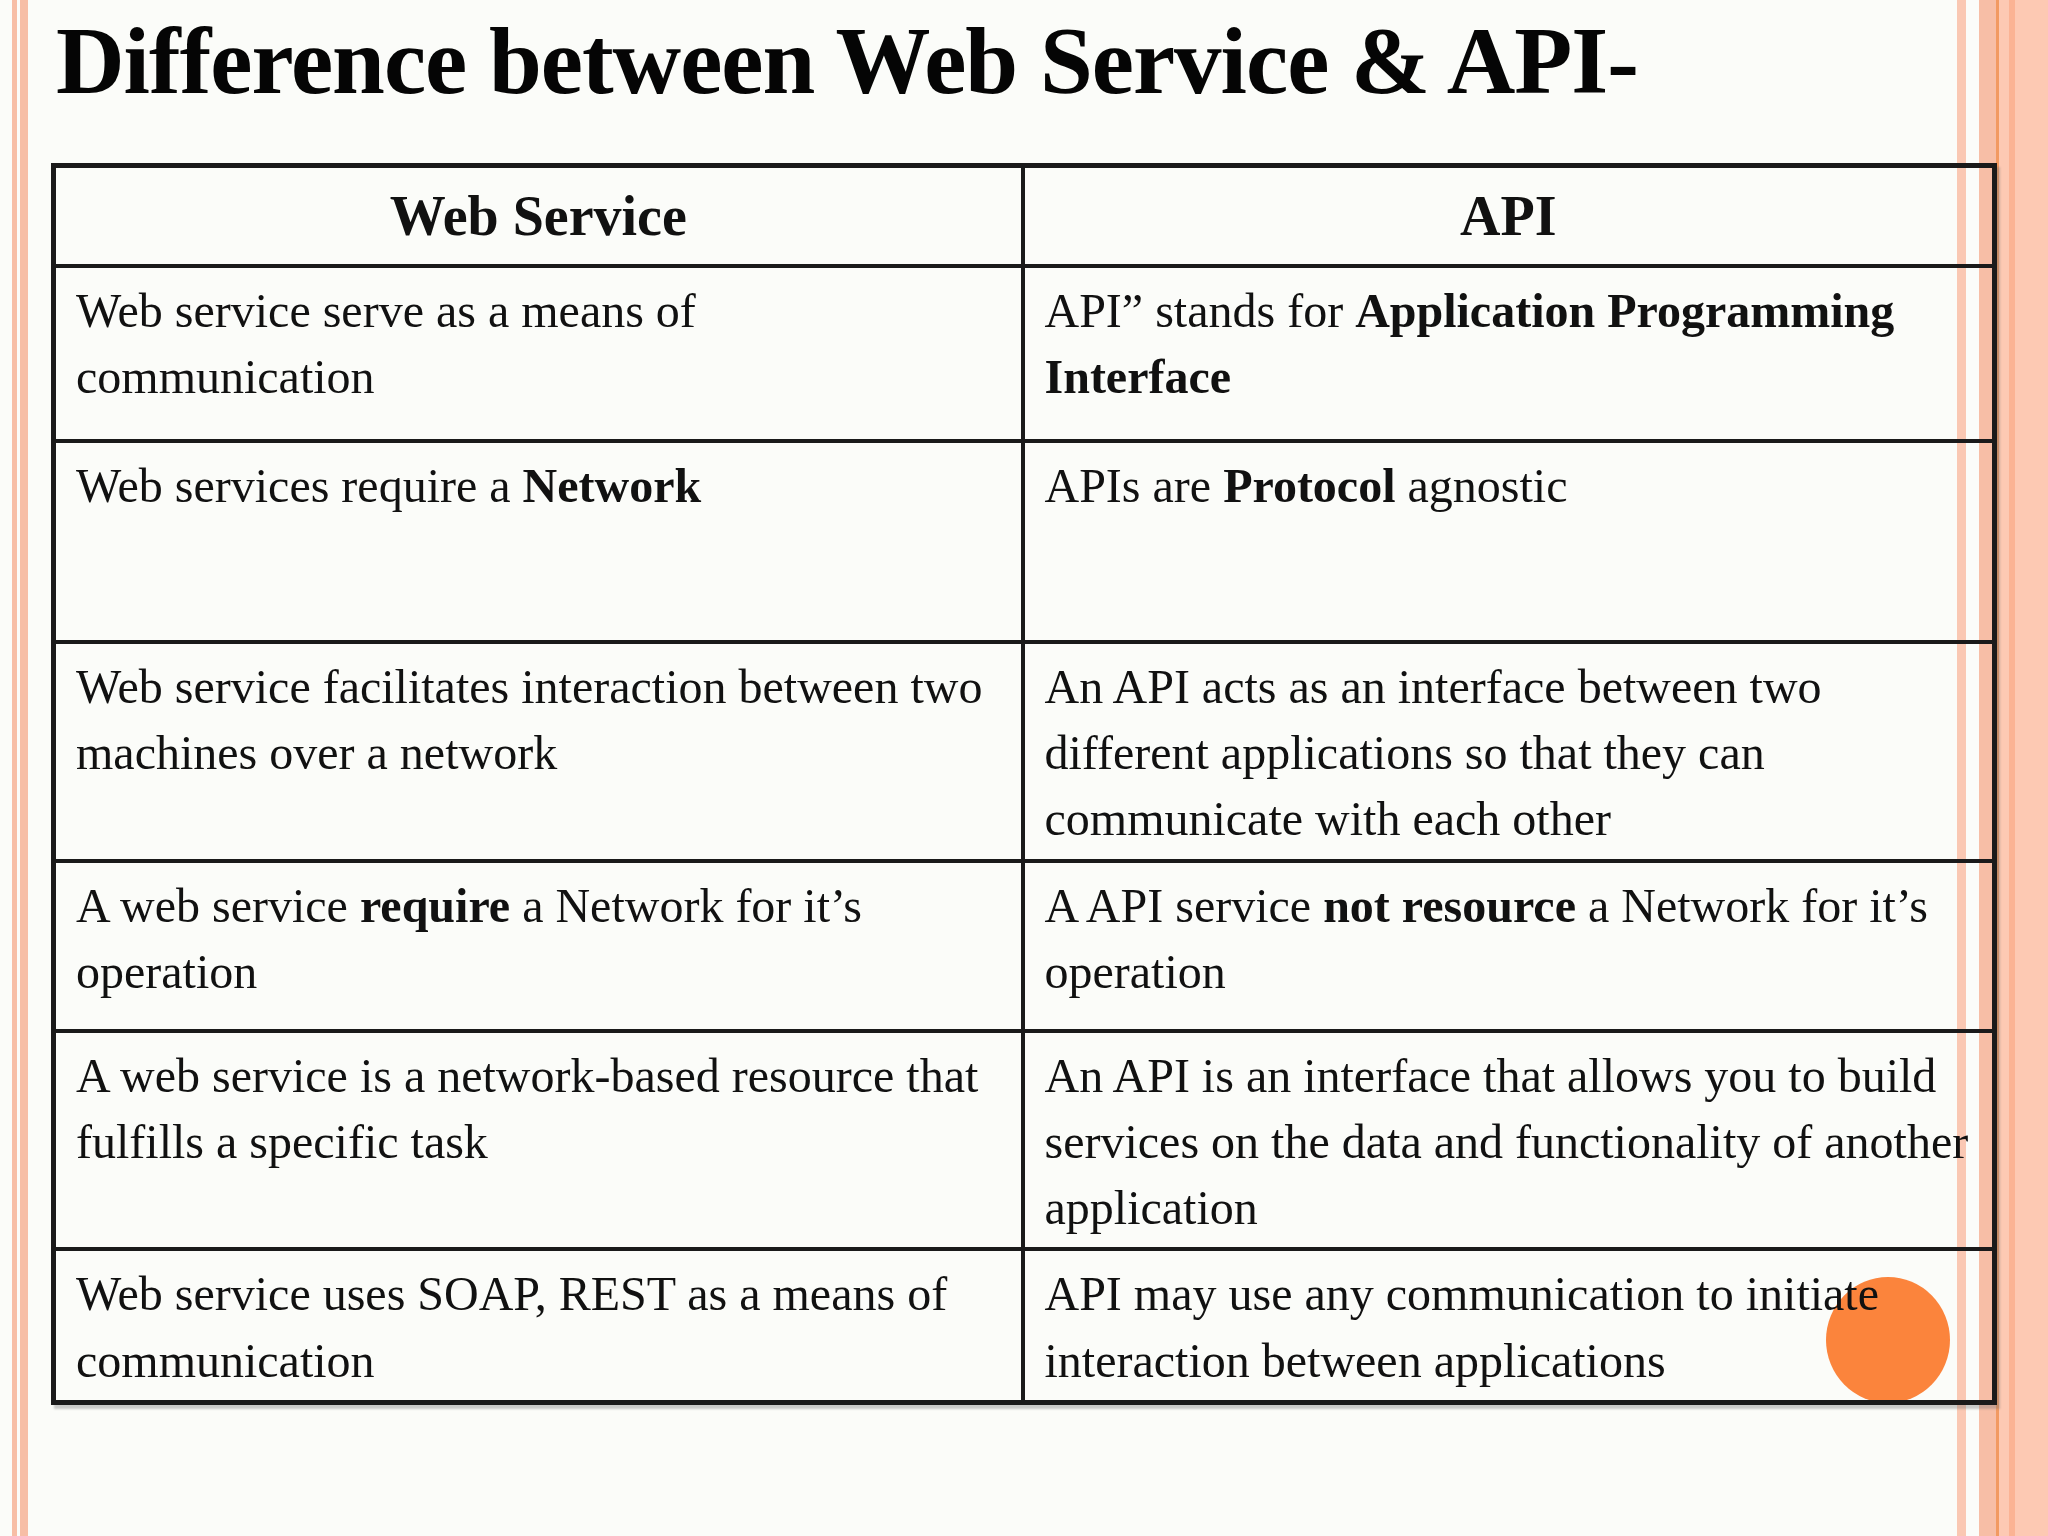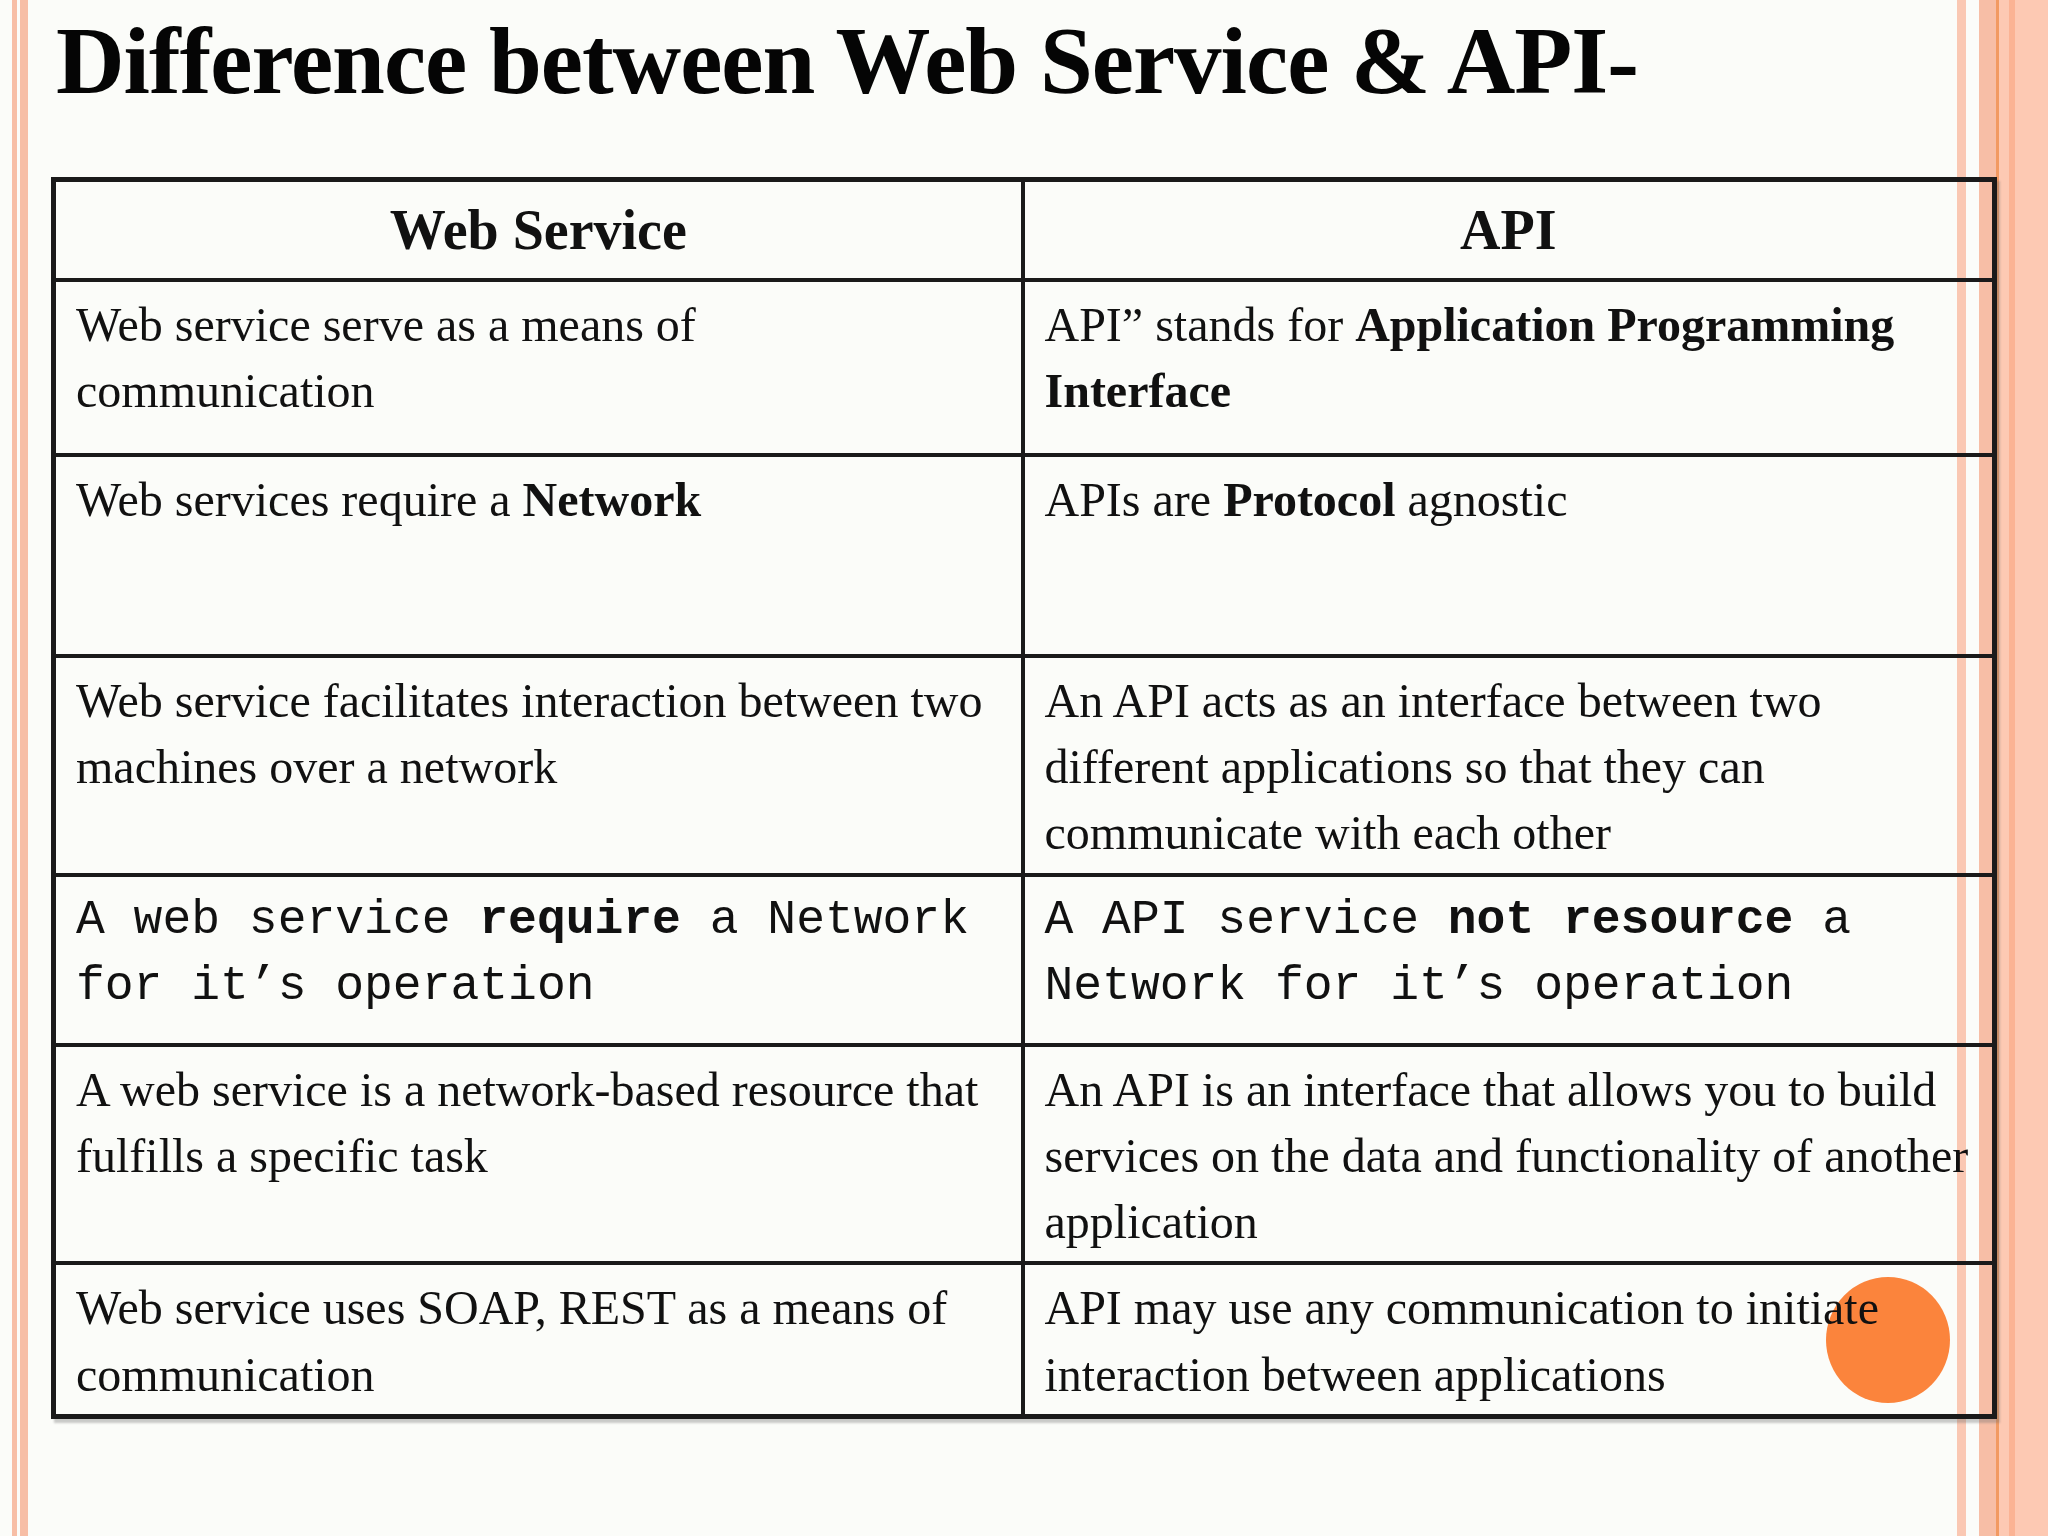--- a/index.html
+++ b/index.html
@@ -28,32 +28,32 @@
     border-radius:50%;background:var(--accent_orange,#FB843C);z-index:1;}
 
   .title{position:absolute;left:56px;top:6px;margin:0;z-index:2;
     font-size:95px;font-weight:700;letter-spacing:-1px;color:#050505;
     white-space:nowrap;}
 
   table.cmp{position:absolute;left:51px;top:163px;width:1946px;z-index:2;
     border-collapse:collapse;table-layout:fixed;background:transparent;
     box-shadow:3px 4px 2px rgba(110,110,110,0.35);}
   table.cmp th,table.cmp td{border:4px solid var(--border,#1A1A1A);}
-  table.cmp{border:5px solid var(--border,#1A1A1A);margin-top:14px;}
+  table.cmp{border:5px solid var(--border,#1A1A1A);}
   col.c1{width:969px;}
   th{font-size:56px;font-weight:700;text-align:center;vertical-align:middle;
      padding:0;height:96px;}
   td{font-size:48px;line-height:1.38;vertical-align:top;text-align:left;
      padding:10px 18px 6px 20px;}
   td b{font-weight:700;}
   
   tbody tr:nth-child(1) td{height:155px;}
   tbody tr:nth-child(2) td{height:181px;}
   tbody tr:nth-child(3) td{height:110px;}
-  tbody tr:nth-child(4) td{height:150px;font-family:Liberation Mono, monospace;}
+  tbody tr:nth-child(4) td{height:150px;}
   tbody tr:nth-child(5) td{height:182px;}
   tbody tr:nth-child(6) td{height:114px;}
   tbody tr:nth-child(7) td{height:157px;text-decoration:underline;}
 </style>
 </head>
 <body>
 
 <div class="slide">
 
   <div class="vstripe s-left-1"></div>

